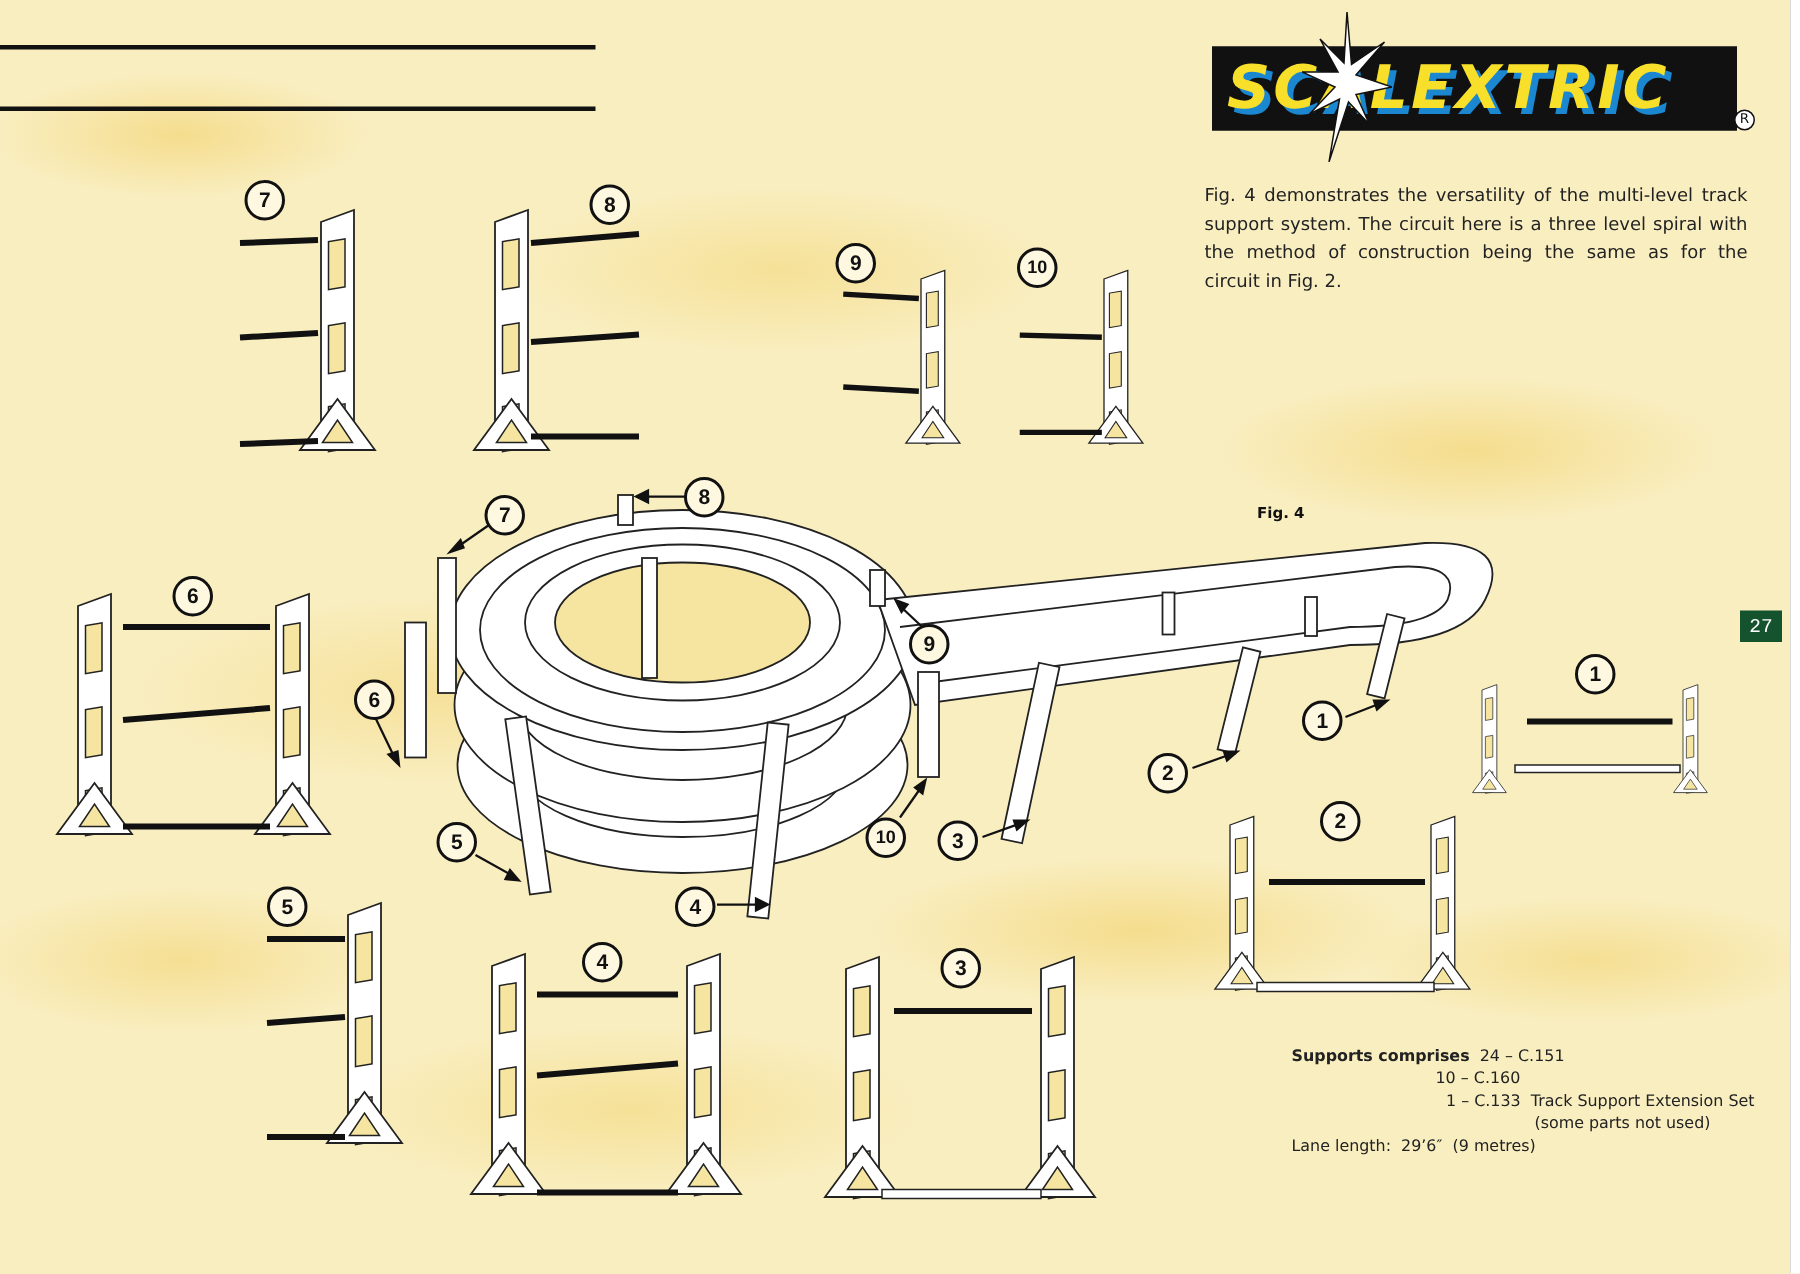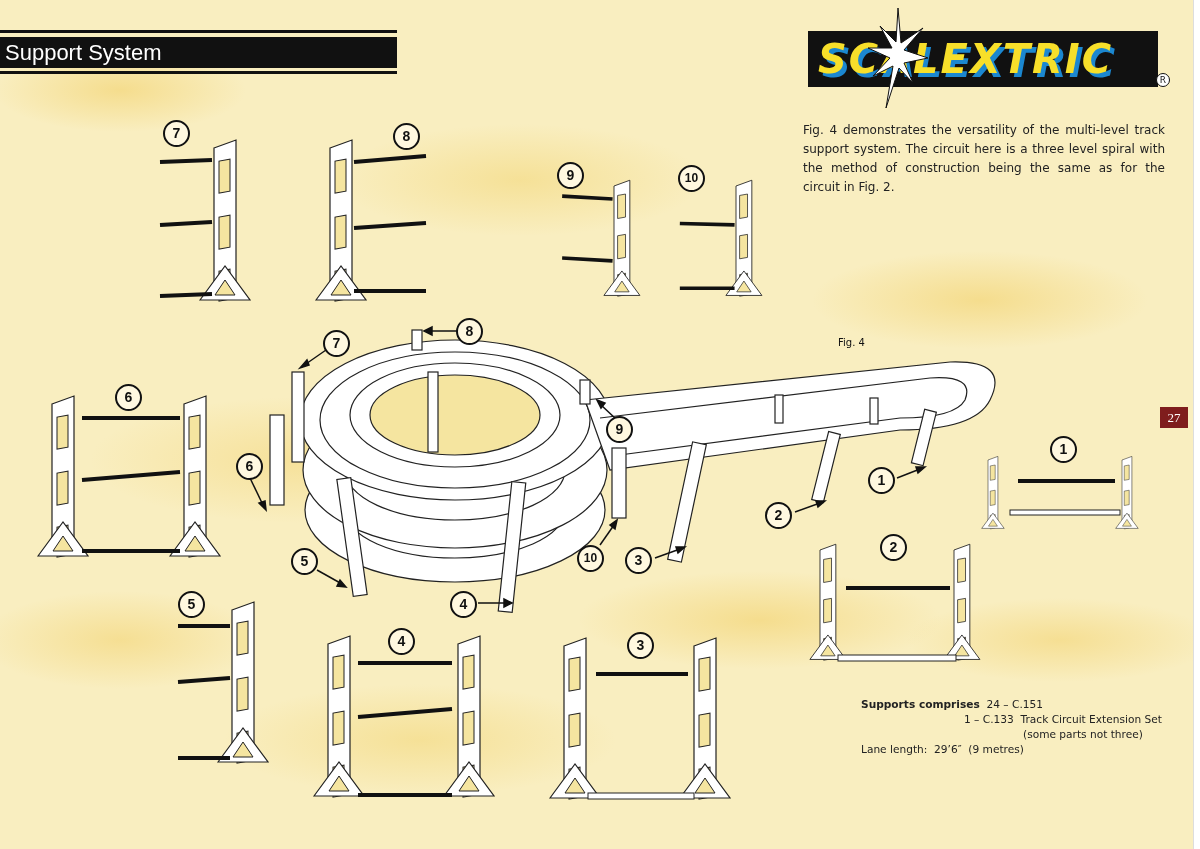--- a/index.html
+++ b/index.html
@@ -22,40 +22,39 @@
     font-family:"Liberation Sans",sans-serif;font-size:22px;line-height:31px;padding-left:5px;box-sizing:border-box;}
   .logo{position:absolute;left:808px;top:31px;width:346px;height:52px;background:#111;border:2px solid #111;}
   .logo span{position:absolute;left:8px;top:2px;font-family:"DejaVu Sans",sans-serif;font-weight:bold;font-style:italic;
     font-size:40px;letter-spacing:2px;color:#f7df2a;text-shadow:4px 4px 0 #1b87d0;line-height:48px;}
   .logo .reg{position:absolute;right:-14px;bottom:-2px;font-size:9px;color:#111;border:1.5px solid #111;border-radius:50%;
     width:12px;height:12px;line-height:12px;text-align:center;background:#fff;font-style:normal;}
   .star{position:absolute;left:868px;top:8px;}
   .intro{position:absolute;left:803px;top:121px;width:362px;font-family:"DejaVu Sans",sans-serif;font-size:12px;
     line-height:19px;color:#222;text-align:justify;}
   .intro p{margin:0 0 15px 0;}
-  .fig-label{position:absolute;left:838px;top:337px;font-weight:normal;font-size:10px;color:#111;text-align:center;}
-  .pagenum{position:absolute;left:1160px;top:407px;width:28px;height:21px;background:#7f1d1d;color:#fff;
-    font-family:Liberation Serif, serif;font-size:13px;line-height:21px;text-align:center;}
+  .fig-label{position:absolute;left:838px;top:337px;font-weight:bold;font-size:10px;color:#111;text-align:center;}
+  .pagenum{position:absolute;left:1160px;top:407px;width:28px;height:21px;background:#14532d;color:#fff;
+    font-family:Liberation Mono, monospace;font-size:13px;line-height:21px;text-align:center;}
   .callout{position:absolute;width:27px;height:27px;border:2.2px solid #111;border-radius:50%;background:#fff8e0;
     box-sizing:border-box;text-align:center;font-weight:bold;font-size:14px;line-height:23px;color:#111;
     font-family:"Liberation Sans",sans-serif;}
   .callout.sm{font-size:12px;}
   .comprises{position:absolute;left:861px;top:697px;font-size:10.6px;color:#222;line-height:15px;}
   .comprises .lead{font-weight:bold;}
   .comprises .row{white-space:pre;}
   svg.draw{position:absolute;left:0;top:0;}
 </style>
 </head>
 <body>
 
 <div class="page-edge"></div>
 
 <div class="title-bar">
   <div class="rule" style="top:0"></div>
-  <div class="band">Support System</div>
   <div class="rule" style="top:41px"></div>
 </div>
 
 <div class="logo">
   <span>SCALEXTRIC</span>
   <div class="reg">R</div>
 </div>
 <svg class="star" width="60" height="100" viewBox="0 0 60 100">
   <polygon points="30,0 33,35 55,20 36,42 60,50 36,55 45,75 31,60 18,100 25,58 5,68 22,50 0,40 24,40 12,18 28,34" fill="#fff" stroke="#111" stroke-width="1"></polygon>
 </svg>
@@ -258,16 +257,17 @@
 <div class="callout" style="left:236px;top:453px">6</div>
 <div class="callout" style="left:291px;top:548px">5</div>
 <div class="callout" style="left:450px;top:591px">4</div>
 <div class="callout sm" style="left:577px;top:545px">10</div>
 <div class="callout" style="left:625px;top:547px">3</div>
 <div class="callout" style="left:765px;top:502px">2</div>
 <div class="callout" style="left:868px;top:467px">1</div>
 
 <div class="comprises">
   <div class="row"><span class="lead">Supports comprises</span>  <span>24</span> – <span>C.151</span></div>
-  <div class="row" style="padding-left:103px"><span>1</span> – <span>C.133</span>  <span>Track Circuit Extension Set</span></div>
-  <div class="row" style="padding-left:162px">(some parts not three)</div>
+  <div class="row" style="padding-left:96px"><span>10</span> – <span>C.160</span></div>
+  <div class="row" style="padding-left:103px"><span>1</span> – <span>C.133</span>  <span>Track Support Extension Set</span></div>
+  <div class="row" style="padding-left:162px">(some parts not used)</div>
   <div class="row">Lane length:  29’6″  (9 metres)</div>
 </div>
 
 </body></html>

